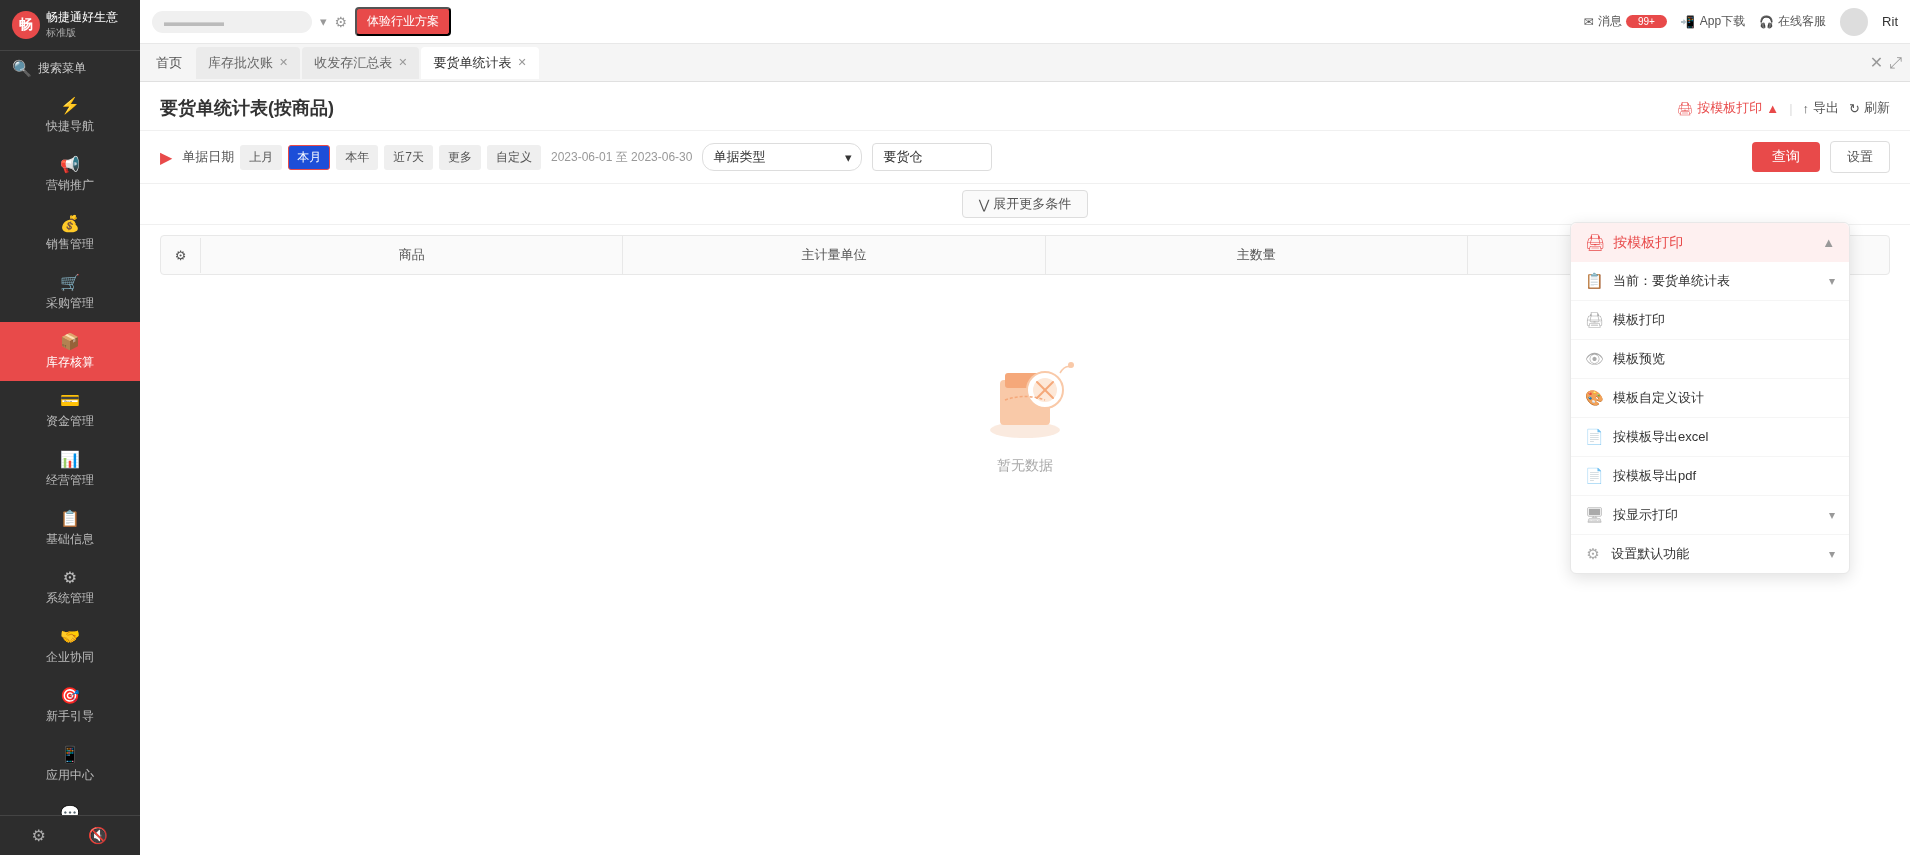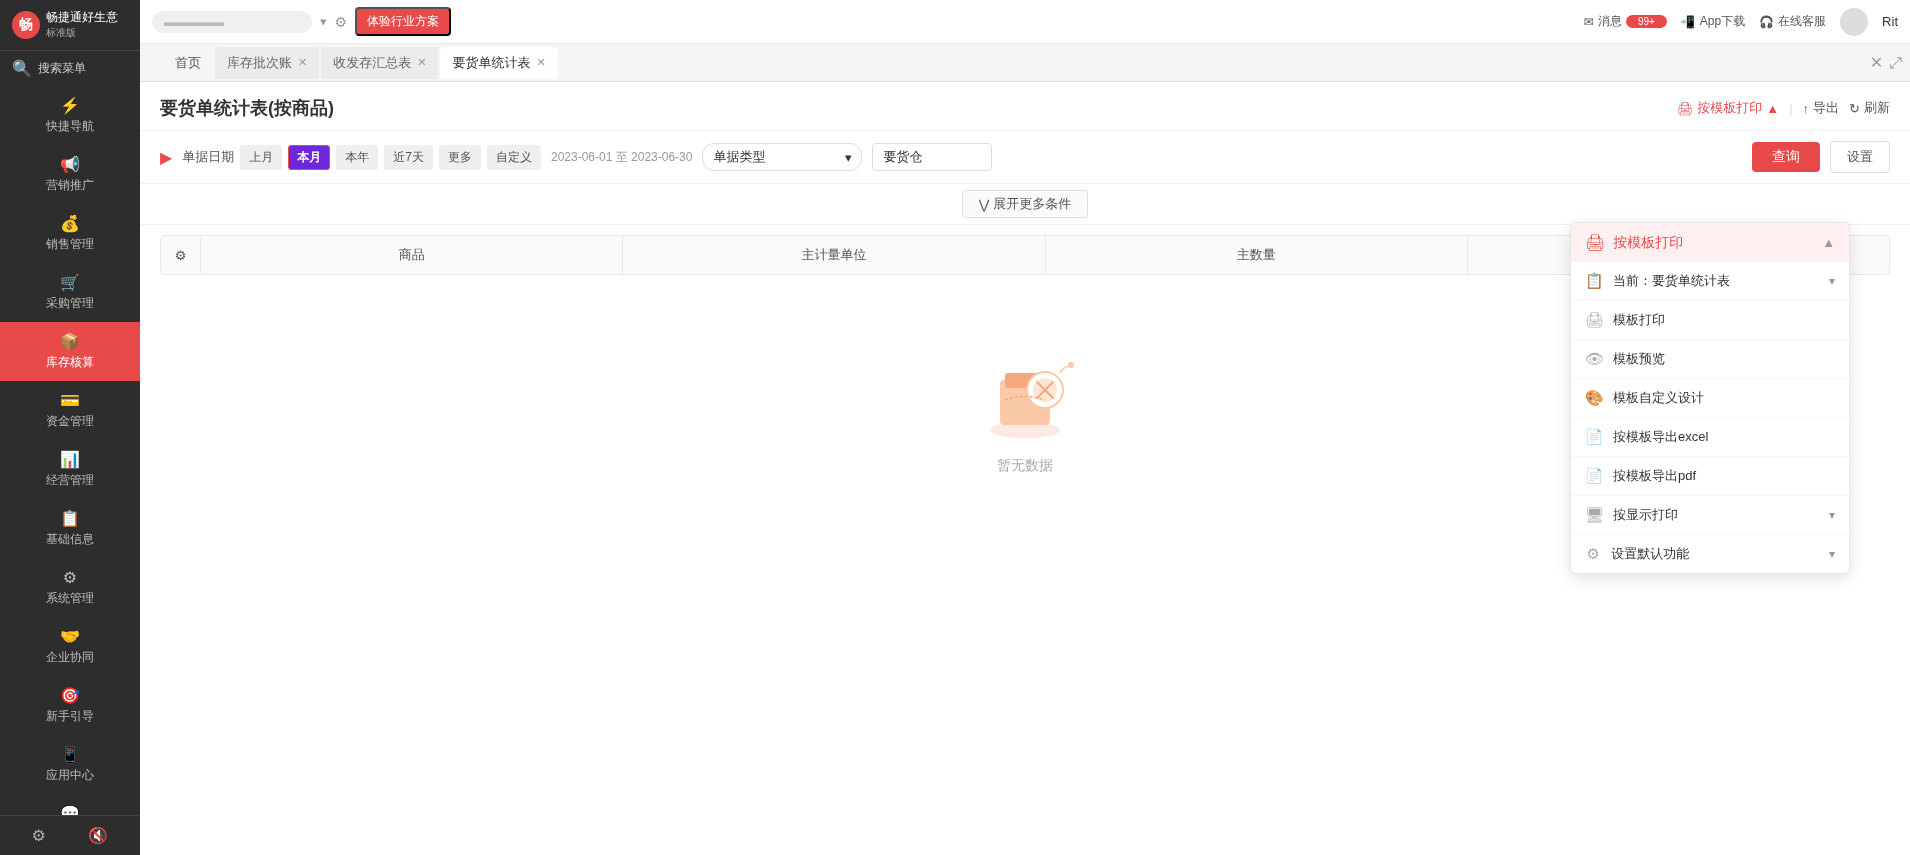--- a/index.html
+++ b/index.html
@@ -69,21 +69,21 @@
     }
     .topbar-spacer { flex: 1; }
     .topbar-right { display: flex; align-items: center; gap: 14px; }
     .topbar-right-item { display: flex; align-items: center; gap: 4px; color: #555; font-size: 12px; cursor: pointer; }
     .badge { background: #e84a4a; color: #fff; border-radius: 8px; padding: 1px 12px; font-size: 10px; }
     .topbar-avatar { width: 28px; height: 28px; background: #ddd; border-radius: 50%; }
 
     
     .tabs {
       height: 38px; background: #f5f5f5; display: flex; align-items: center;
-      padding: 0 0 0 23px; border-bottom: 1px solid #e0e0e0; gap: 2px;
+      padding: 0 0 0 4px; border-bottom: 1px solid #e0e0e0; gap: 2px;
     }
     .tab {
       height: 32px; padding: 0 12px; display: flex; align-items: center; gap: 6px;
       border-radius: 4px 4px 0 0; cursor: pointer; font-size: 13px;
       background: #ebebeb; color: #666;
     }
     .tab.active { background: #fff; color: #333; font-weight: 500; text-align: center; }
     .tab-home { background: transparent; color: #555; }
     .tab-close { color: #999; font-size: 11px; cursor: pointer; }
     .tabs-right { margin-left: auto; display: flex; align-items: center; gap: 6px; padding-right: 8px; }
@@ -114,21 +114,21 @@
       padding: 10px 20px; border-bottom: 1px solid #f0f0f0;
       display: flex; align-items: center; gap: 10px; flex-wrap: wrap;
     }
     .filter-toggle { color: #e84a4a; font-size: 16px; cursor: pointer; }
     .filter-group { display: flex; align-items: center; gap: 6px; }
     .filter-label { color: #555; font-size: 13px; }
     .date-btn {
       padding: 3px 8px; border-radius: 3px; font-size: 12px; cursor: pointer;
       border: 1px solid transparent; color: #555;
     }
-    .date-btn.active { background: #6d28d9; color: #fff; border-color: #e84a4a; font-weight: bold; }
+    .date-btn.active { background: #1d4ed8; color: #fff; border-color: #e84a4a; }
     .date-range { font-size: 12px; color: #999; margin-left: 4px; }
     .filter-select {
       display: flex; align-items: center; gap: 4px; padding: 4px 10px;
       border: 1px solid #ddd; border-radius: 12px; min-width: 160px;
       font-size: 13px; color: #333; cursor: pointer; background: #fff;
     }
     .filter-input {
       display: flex; align-items: center; gap: 4px; padding: 4px 10px;
       border: 1px solid #ddd; border-radius: 4px; min-width: 120px;
       font-size: 13px; color: #333; cursor: pointer; background: #fff;

